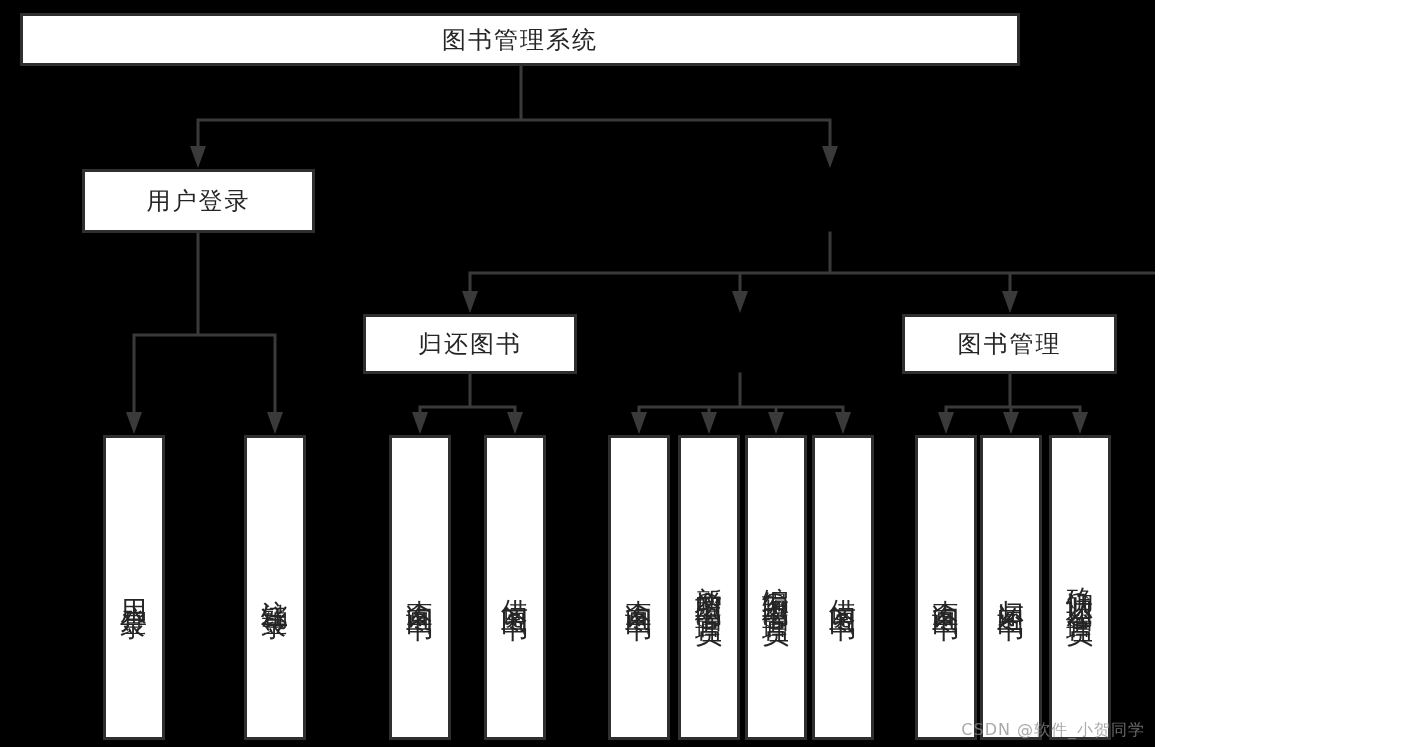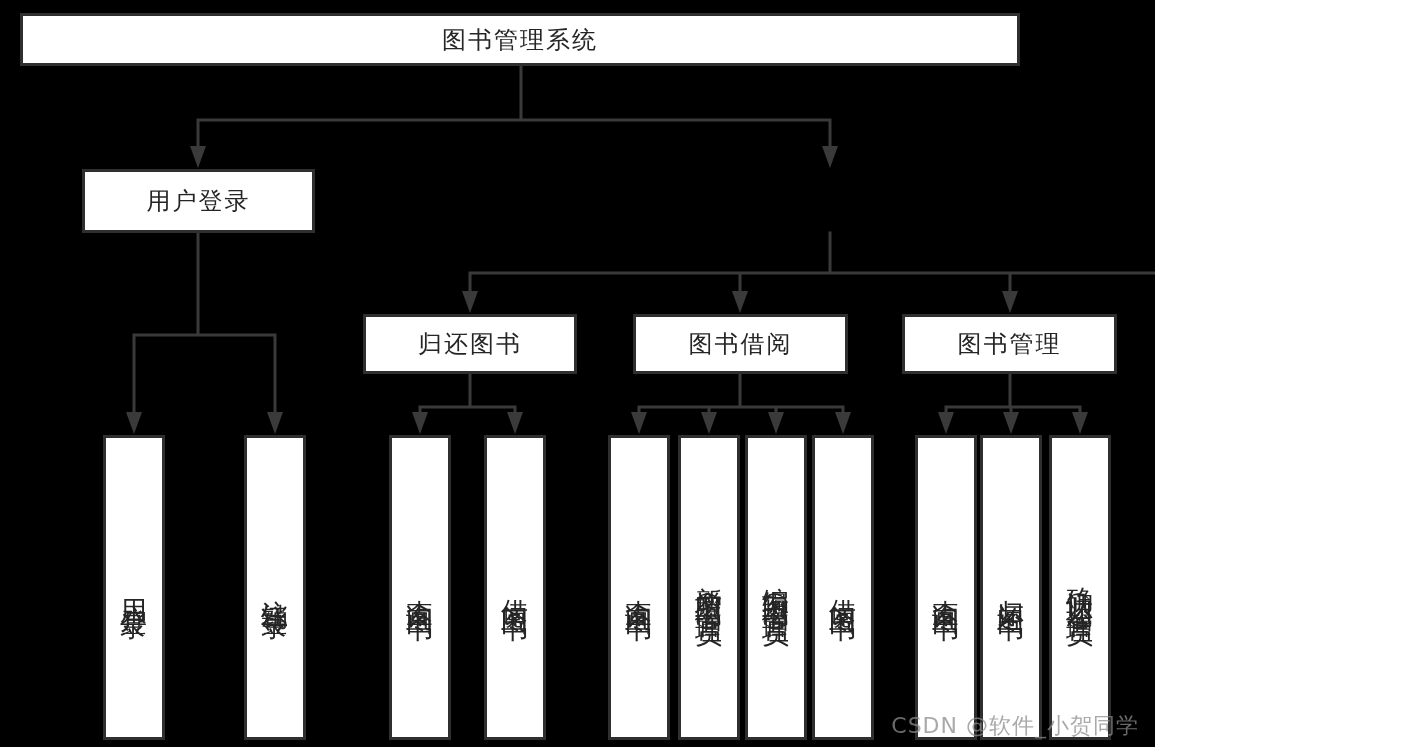--- a/index.html
+++ b/index.html
@@ -21,22 +21,22 @@
   }
   .hbox span{
     font-size:24px;color:#252525;letter-spacing:2px;white-space:nowrap;
   }
   .vbox .vtext{
     writing-mode:vertical-rl;
     font-size:27px;color:#252525;
     letter-spacing:5px;line-height:1;
   }
   .watermark{
-    position:absolute;right:16px;bottom:6px;
-    font-size:22px;letter-spacing:1px;
+    position:absolute;right:10px;bottom:6px;
+    font-size:16px;letter-spacing:1px;
     color:rgba(140,140,140,0.75);
     z-index:10;white-space:nowrap;
   }
 </style>
 </head>
 <body>
 
 <div class="canvas">
 
   <svg class="connectors" width="1405" height="747" viewBox="0 0 1405 747">
@@ -83,23 +83,20 @@
     <span>图书管理系统</span>
   </div>
 
   <div class="hbox" style="left:82px;top:169px;width:233px;height:64px">
     <span>用户登录</span>
   </div>
 
   <div class="hbox" style="left:363px;top:314px;width:214px;height:60px">
     <span>归还图书</span>
   </div>
-  <div class="hbox" style="left:633px;top:314px;width:215px;height:60px">
-    <span>图书借阅</span>
-  </div>
   <div class="hbox" style="left:902px;top:314px;width:215px;height:60px">
     <span>图书管理</span>
   </div>
 
   <div class="vbox" style="left:103px;top:435px;width:62px;height:305px">
     <span class="vtext">用户登录</span>
   </div>
   <div class="vbox" style="left:244px;top:435px;width:62px;height:305px">
     <span class="vtext">注销登录</span>
   </div>

